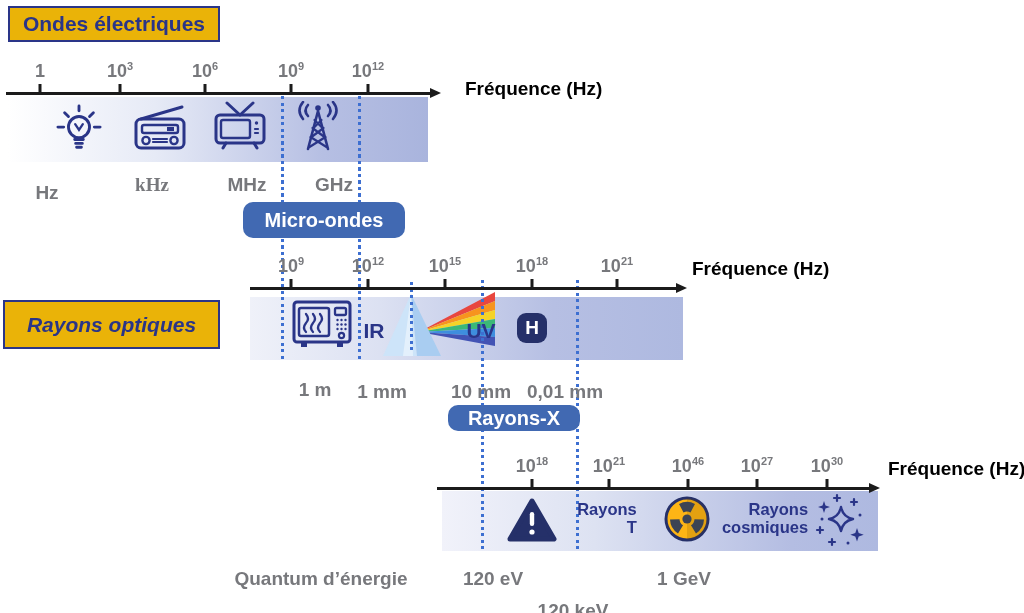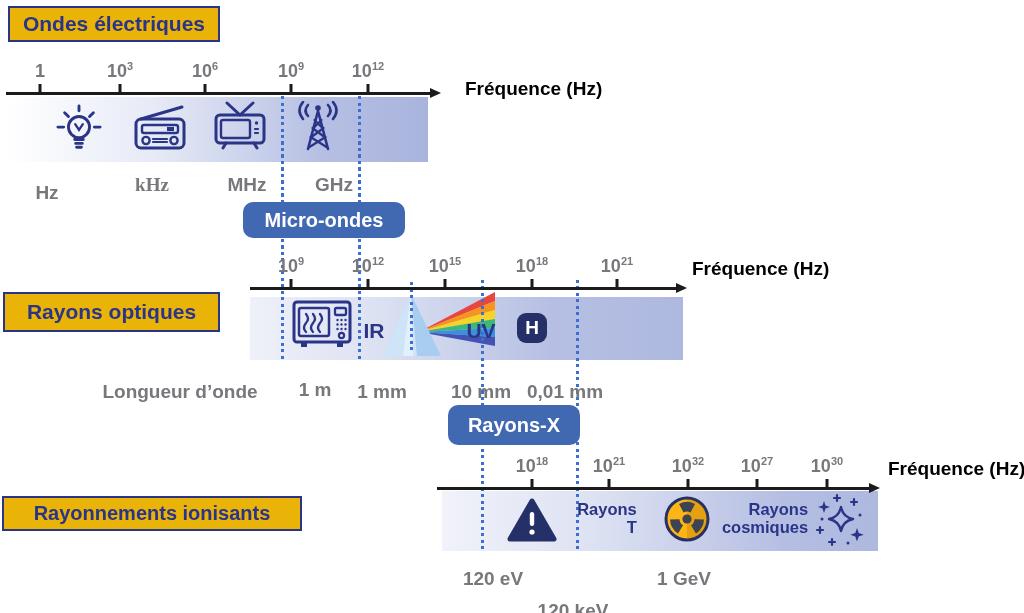--- a/index.html
+++ b/index.html
@@ -129,21 +129,21 @@
 
   <span class="unit" style="left:47px; top:174px;margin-top:8px;">Hz</span>
   <span class="unit" style="left:152px; top:174px;font-family:Liberation Serif, serif;">kHz</span>
   <span class="unit" style="left:247px; top:174px;">MHz</span>
   <span class="unit" style="left:334px; top:174px;">GHz</span>
 
   <div class="badge" style="left:243px; top:202px; width:162px; height:36px;">
     <span>Micro-ondes</span>
   </div>
 
-  <div class="title-box" style="left:3px; top:292px; width:217px; height:40px; font-size:21px;">
+  <div class="title-box" style="left:3px; top:300px; width:217px; height:49px; font-size:21px;font-style:italic;">
     <span>Rayons optiques</span>
   </div>
 
   <div class="axis-line" style="left:250px; top:287px; width:426px;"></div>
   <div class="arrow" style="left:676px; top:283px;"></div>
   <div class="tick" style="left:291px; top:279px;"></div>
   <div class="tick" style="left:368px; top:279px;"></div>
   <div class="tick" style="left:445px; top:279px;"></div>
   <div class="tick" style="left:532px; top:279px;"></div>
   <div class="tick" style="left:617px; top:279px;"></div>
@@ -201,45 +201,41 @@
       <polygon points="28,2 20,64 30,64" fill="rgba(255,255,255,0.45)"></polygon>
     </svg>
   </div>
 
   <span class="navy-label" style="left:481px; top:319px; font-size:21px;">UV</span>
 
   <div class="h-badge" style="left:517px; top:313px; width:30px; height:30px;">
     <span>H</span>
   </div>
 
-  <span class="gray-caption" style="left:180px; top:381px;">Longueur d’onde</span>
   <span class="gray-caption" style="left:315px; top:379px;">1 m</span>
   <span class="gray-caption" style="left:382px; top:381px;">1 mm</span>
   <span class="gray-caption" style="left:481px; top:381px;">10 mm</span>
   <span class="gray-caption" style="left:565px; top:381px;text-align:center;">0,01 mm</span>
 
-  <div class="badge" style="left:448px; top:405px; width:132px; height:40px;">
+  <div class="badge" style="left:448px; top:405px; width:132px; height:26px;">
     <span>Rayons-X</span>
   </div>
 
-  <div class="title-box" style="left:2px; top:496px; width:300px; height:35px; font-size:20px;">
-    <span>Rayonnements ionisants</span>
-  </div>
 
   <div class="axis-line" style="left:437px; top:487px; width:432px;"></div>
   <div class="arrow" style="left:869px; top:483px;"></div>
   <div class="tick" style="left:532px; top:479px;"></div>
   <div class="tick" style="left:609px; top:479px;"></div>
   <div class="tick" style="left:688px; top:479px;"></div>
   <div class="tick" style="left:757px; top:479px;"></div>
   <div class="tick" style="left:827px; top:479px;"></div>
 
   <span class="ticklbl" style="left:532px; top:455px;"><span>10</span><sup>18</sup></span>
   <span class="ticklbl" style="left:609px; top:455px;"><span>10</span><sup>21</sup></span>
-  <span class="ticklbl" style="left:688px; top:455px;"><span>10</span><sup>32</sup></span>
+  <span class="ticklbl" style="left:688px; top:455px;"><span>10</span><sup>46</sup></span>
   <span class="ticklbl" style="left:757px; top:455px;"><span>10</span><sup>27</sup></span>
   <span class="ticklbl" style="left:827px; top:455px;"><span>10</span><sup>30</sup></span>
 
   <span class="freq" style="left:888px; top:458px;">Fréquence (Hz)</span>
 
   <div class="band band3" style="left:442px; top:491px; width:436px; height:60px;"></div>
 
   <div class="icon" style="left:507px; top:498px;">
     <svg width="50" height="44" viewBox="0 0 50 44">
       <polygon points="25,3 47,41 3,41" fill="#253069" stroke="#253069" stroke-width="5" stroke-linejoin="round"></polygon>
@@ -277,17 +273,18 @@
       <path d="M25,4 v6 M22,7 h6" stroke-width="2.2"></path>
       <path d="M42,8 v6 M39,11 h6" stroke-width="2.2"></path>
       <path d="M8,36 v6 M5,39 h6" stroke-width="2.2"></path>
       <path d="M20,48 v6 M17,51 h6" stroke-width="2.2"></path>
       <circle cx="48" cy="24" r="1.5" fill="#2a3588" stroke="none"></circle>
       <circle cx="10" cy="28" r="1.5" fill="#2a3588" stroke="none"></circle>
       <circle cx="36" cy="52" r="1.5" fill="#2a3588" stroke="none"></circle>
     </svg>
   </div>
 
+  <span class="gray-caption" style="left:321px; top:568px;">Quantum d’énergie</span>
   <span class="gray-caption" style="left:493px; top:568px;">120 eV</span>
   <span class="gray-caption" style="left:573px; top:568px;margin-top:32px;">120 keV</span>
   <span class="gray-caption" style="left:684px; top:568px;">1 GeV</span>
 
 </div>
 
 </body></html>

